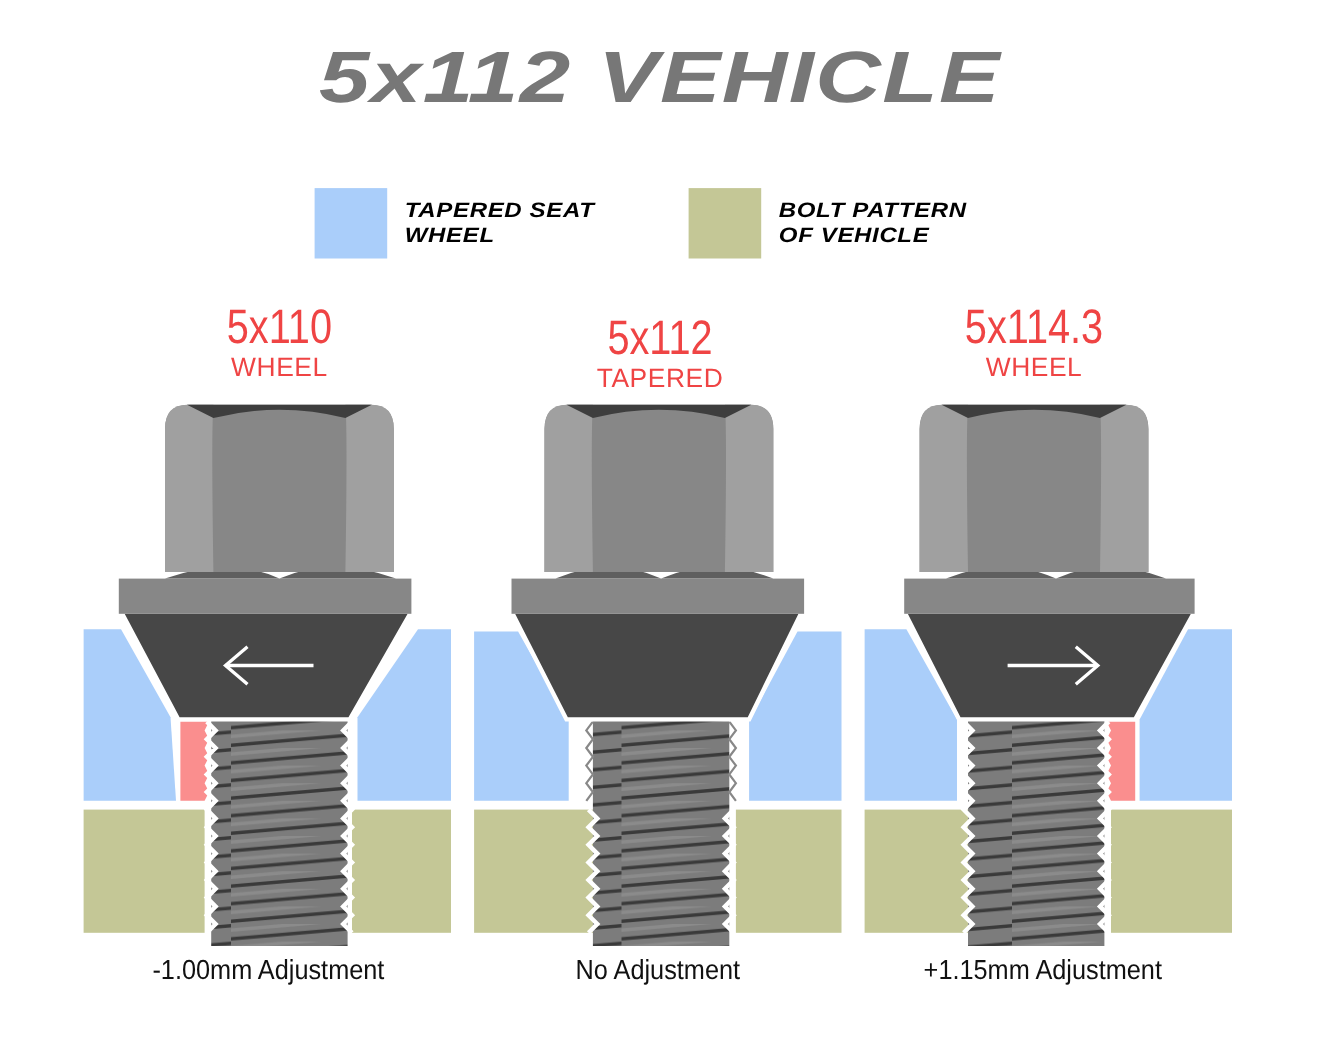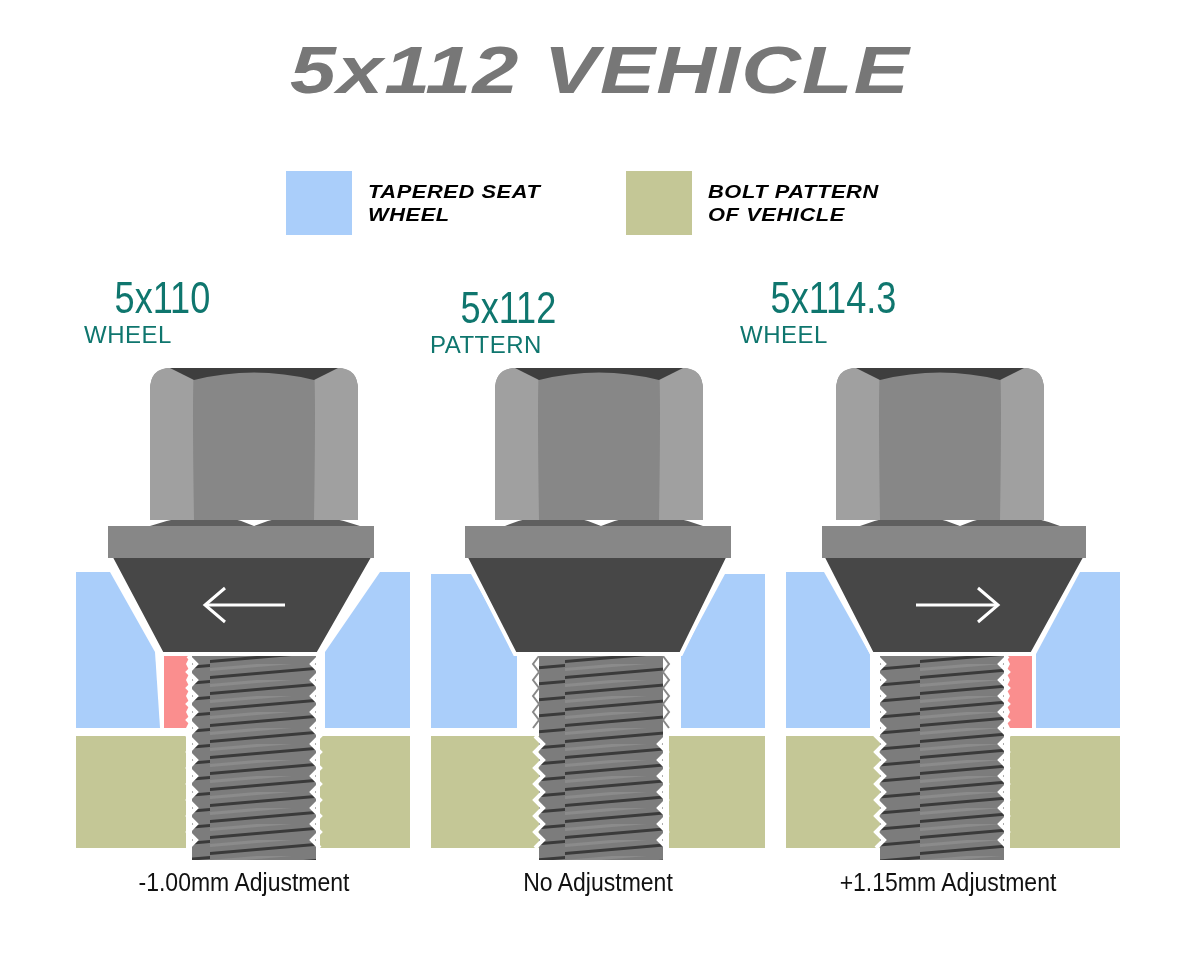--- a/index.html
+++ b/index.html
@@ -1,20 +1,20 @@
 <!DOCTYPE html>
 <html><head>
 <meta charset="utf-8">
 <style>
   html, body { margin:0; padding:0; background:#ffffff; }
   body { width:1200px; height:960px; position:relative; overflow:hidden; font-family:"Liberation Sans", sans-serif; }
   .title { position:absolute; left:0; top:32px; width:1200px; text-align:center; font-family:"Liberation Sans", sans-serif; font-weight:700; font-style:italic; font-size:66px; color:#777777; letter-spacing:1px; transform:scaleX(1.25); transform-origin:center; }
   .legend-swatch { position:absolute; width:66px; height:64px; }
   .legend-text { position:absolute; font-family:"Liberation Sans", sans-serif; font-weight:700; font-style:italic; font-size:19px; line-height:23px; color:#000; letter-spacing:0.5px; transform:scaleX(1.15); transform-origin:left; }
-  .panel-head { position:absolute; width:340px; text-align:left; color:#0f766e; }
+  .panel-head { position:absolute; width:340px; text-align:center; color:#ef4444; }
   .panel-head .big { font-family:"Liberation Sans", sans-serif; font-size:44px; line-height:46px; transform:scaleX(0.82); display:block; }
   .panel-head .small { font-family:"Liberation Sans", sans-serif; font-size:24px; line-height:28px; display:block; letter-spacing:0.5px; }
   .caption { position:absolute; top:868px; width:360px; text-align:center; font-family:"Liberation Sans", sans-serif; font-size:25px; color:#111; transform:scaleX(0.92); }
   svg.diag { position:absolute; top:360px; }
 </style>
 </head>
 <body>
 
 <div class="title">5x112 VEHICLE</div>
 
@@ -28,23 +28,23 @@
   <div>BOLT PATTERN</div>
   <div>OF VEHICLE</div>
 </div>
 
 <div class="panel-head" style="left:84px;top:275px;">
   <span class="big">5x110</span>
   <span class="small">WHEEL</span>
 </div>
 <div class="panel-head" style="left:430px;top:285px;">
   <span class="big">5x112</span>
-  <span class="small">PATTERN</span>
+  <span class="small">TAPERED</span>
 </div>
-<div class="panel-head" style="left:740px;top:275px;">
+<div class="panel-head" style="left:770px;top:275px;">
   <span class="big">5x114.3</span>
   <span class="small">WHEEL</span>
 </div>
 
 <svg width="0" height="0" style="position:absolute">
   <defs>
     <pattern id="threads" x="0" y="0" width="140" height="16" patternUnits="userSpaceOnUse">
       <rect width="140" height="16" fill="#7c7c7c"></rect>
       <polygon points="0,12 140,0 140,3 0,15" fill="#3a3a3a"></polygon>
       <polygon points="0,4 140,-8 140,-5 0,7" fill="#9a9a9a" opacity="0.5"></polygon>

